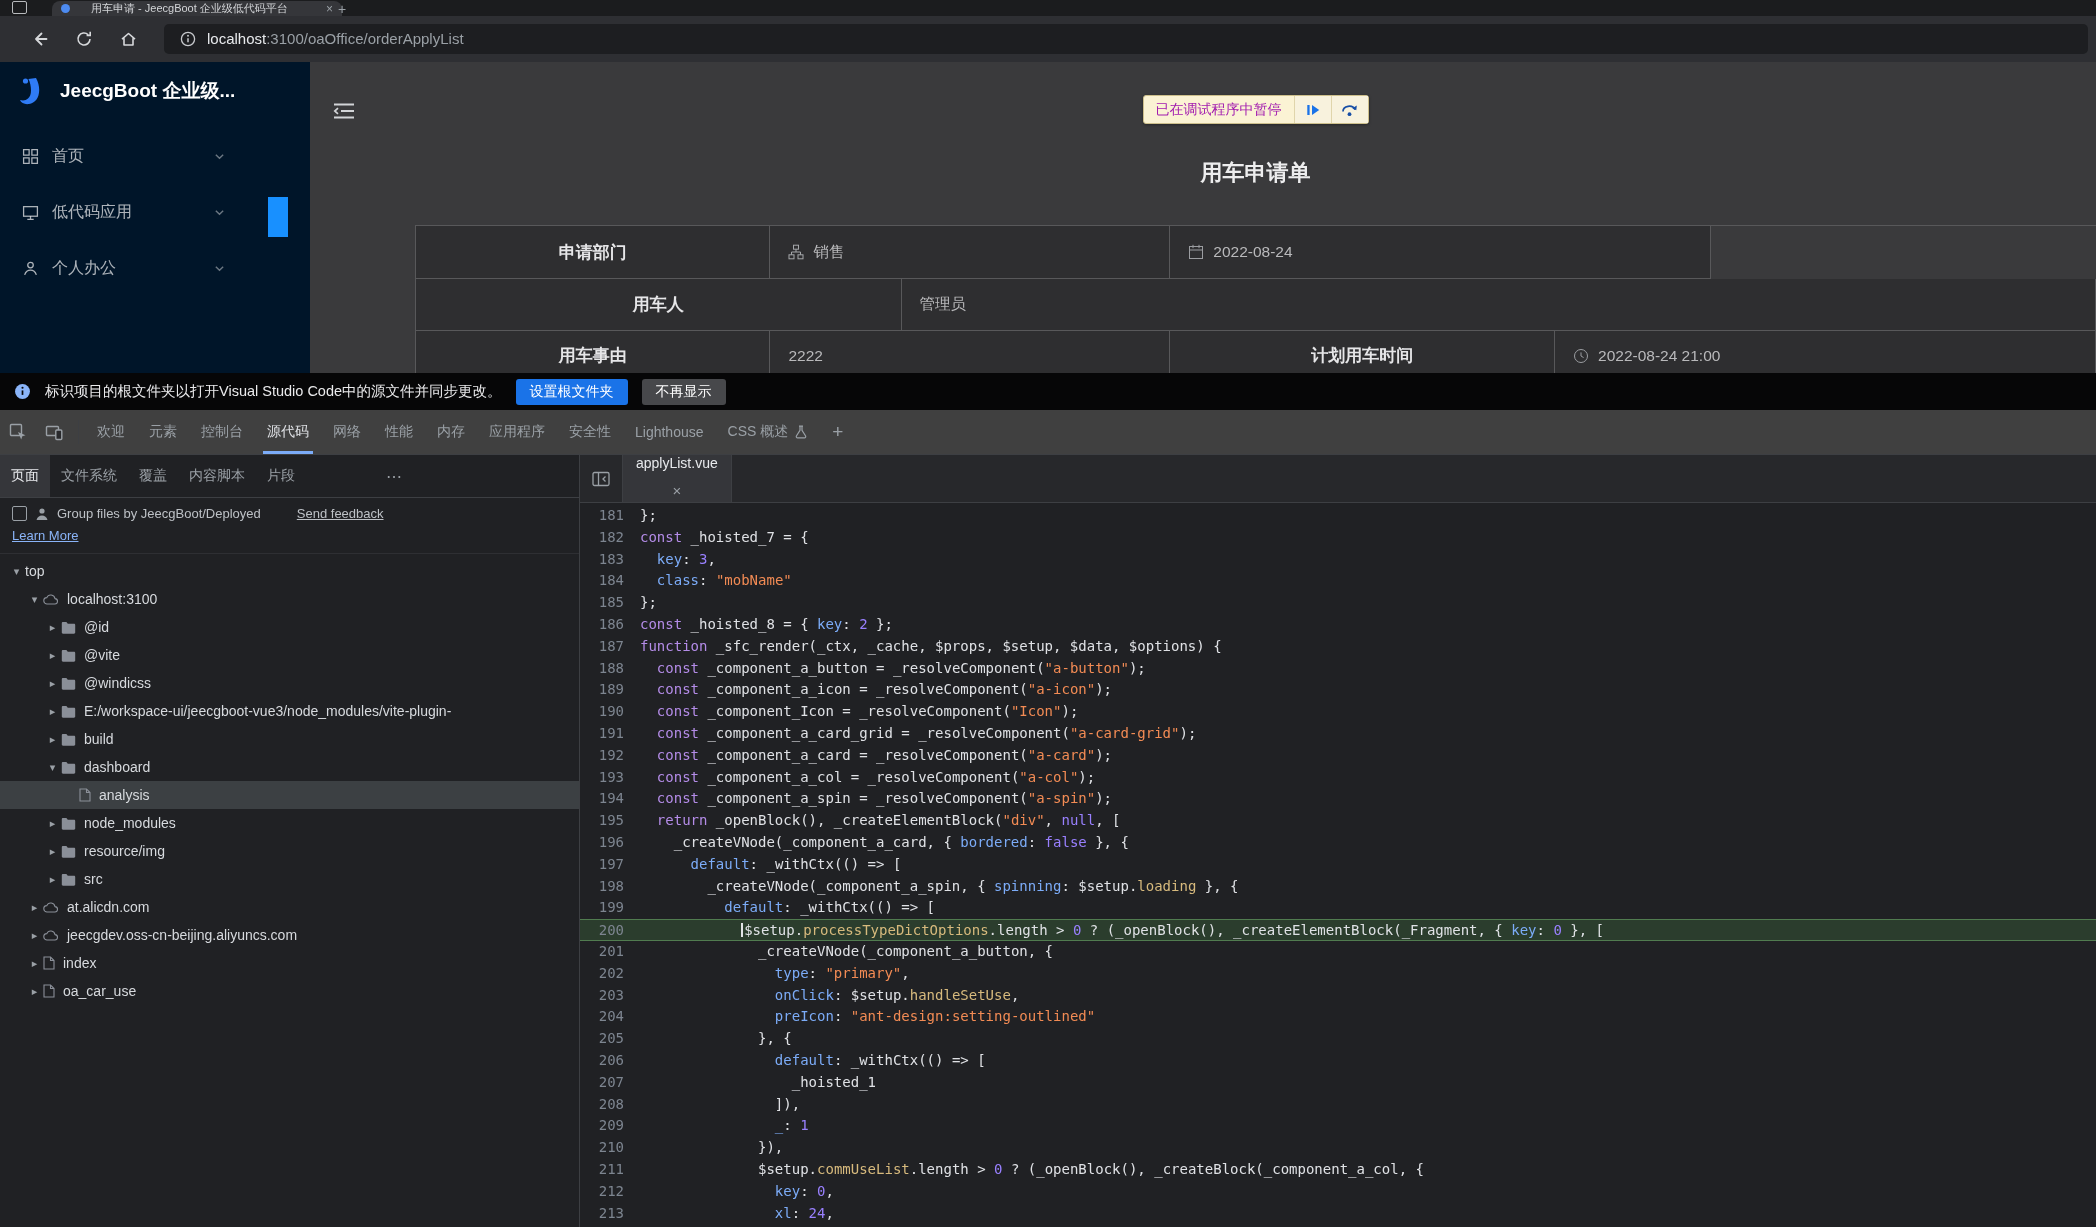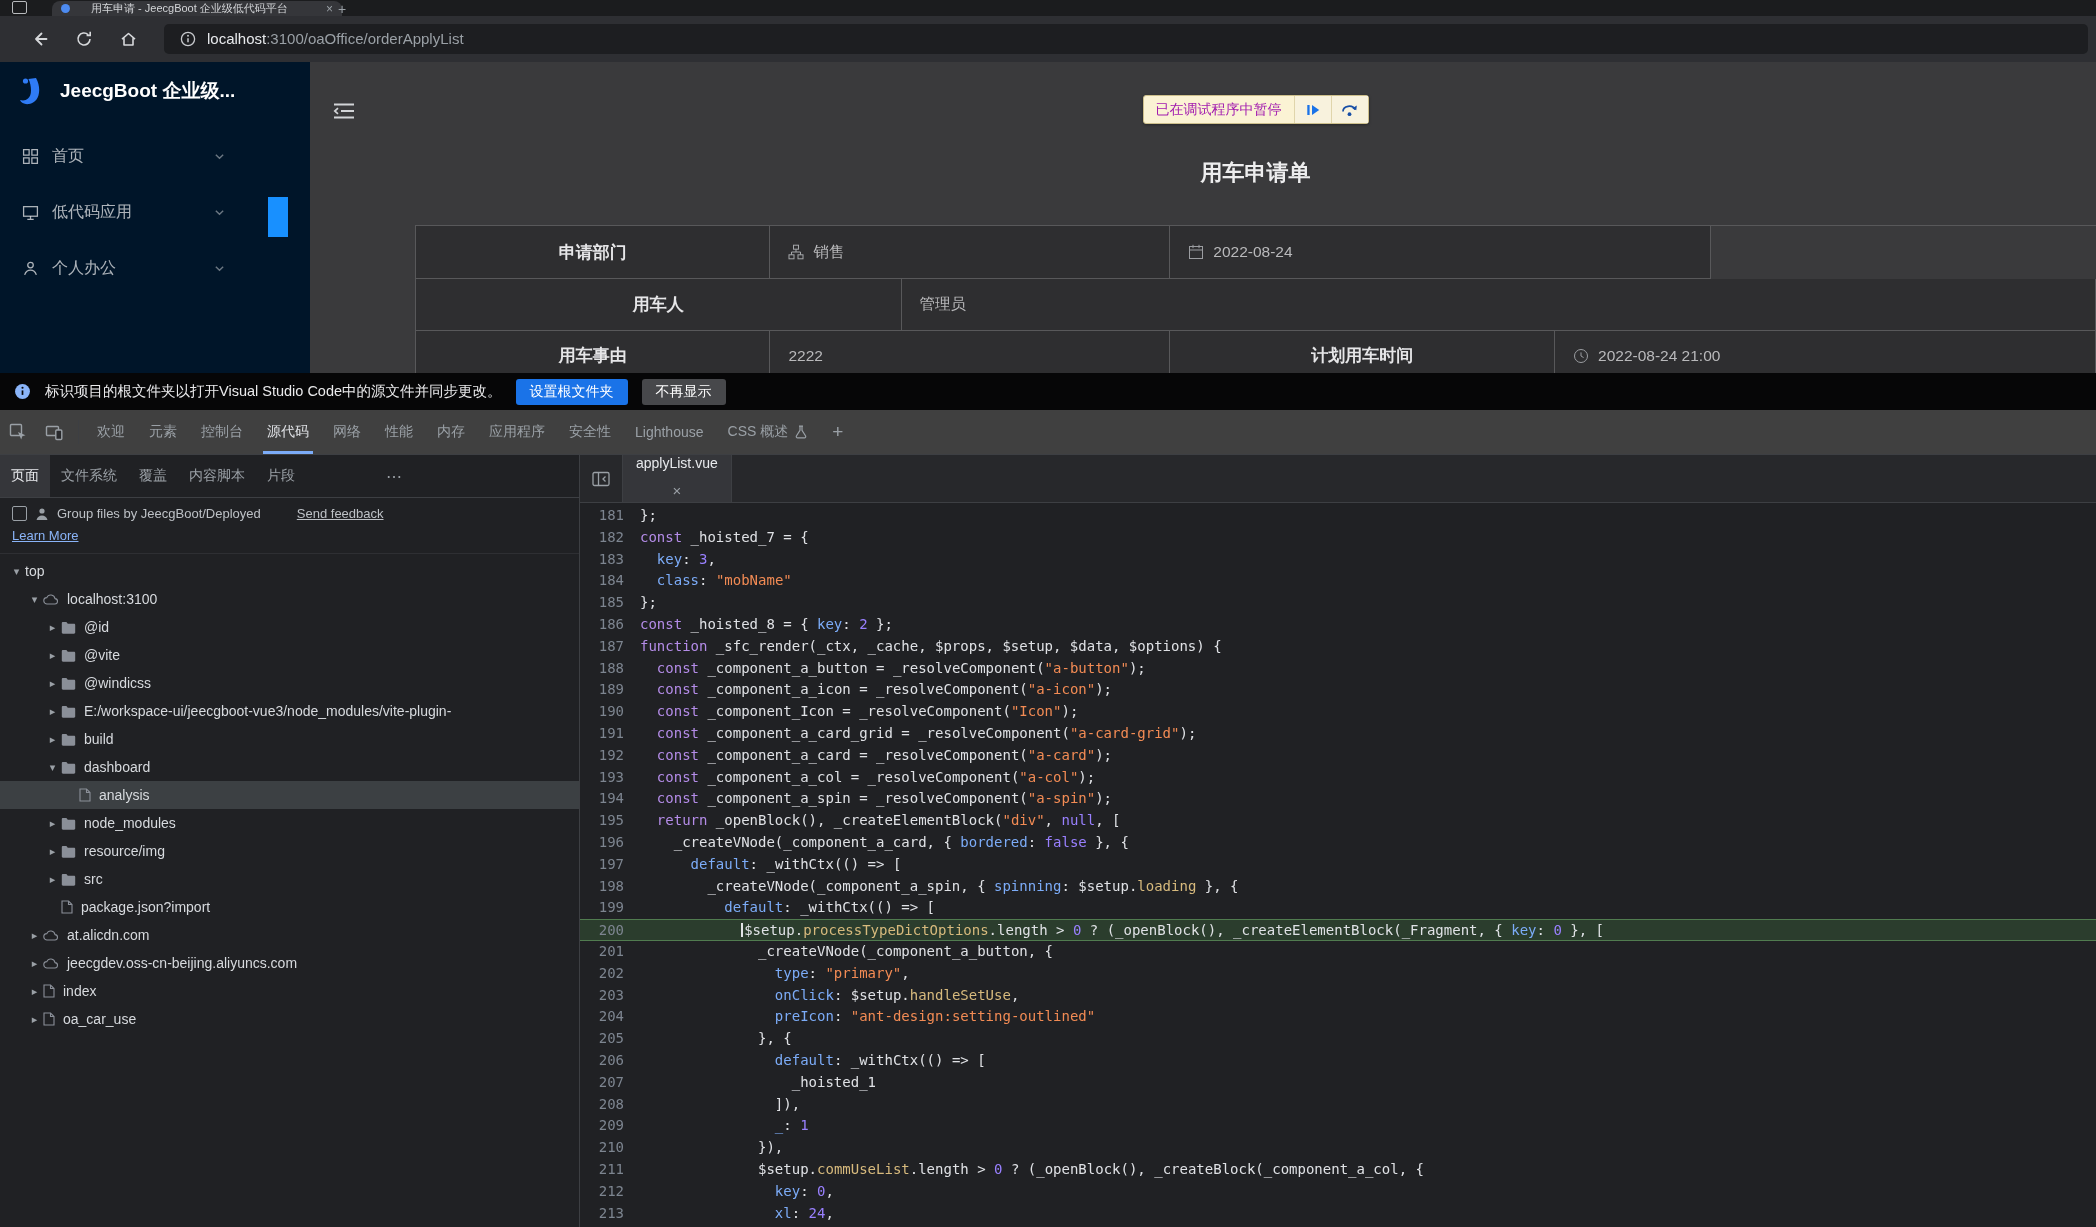--- a/index.html
+++ b/index.html
@@ -465,30 +465,20 @@
             </div>
             <div class="tree-row" style="padding-left: 44px;">
               <span class="expander">▸</span>
               <span class="tree-ic" style="display: flex;">
                 <svg width="15" height="13" viewBox="0 0 15 13">
                   <path d="M.8 2.2C.8 1.5 1.3 1 2 1h3.4l1.4 1.8h6.2c.7 0 1.2.5 1.2 1.2v7.6c0 .7-.5 1.2-1.2 1.2H2c-.7 0-1.2-.5-1.2-1.2z" fill="#8a8f98"></path>
                 </svg>
               </span>
               <span>src</span>
             </div>
-            <div class="tree-row" style="padding-left: 44px;">
-              <span class="expander"></span>
-              <span class="tree-ic" style="display: flex;">
-                <svg width="12" height="14" viewBox="0 0 12 14">
-                  <path d="M1 1h6.5L11 4.5V13H1z" fill="none" stroke="#8a8f98" stroke-width="1.1"></path>
-                  <path d="M7.5 1v3.5H11" fill="none" stroke="#8a8f98" stroke-width="1.1"></path>
-                </svg>
-              </span>
-              <span>package.json?import</span>
-            </div>
             <div class="tree-row" style="padding-left: 26px;">
               <span class="expander">▸</span>
               <span class="tree-ic" style="display: flex;">
                 <svg width="16" height="11" viewBox="0 0 16 11">
                   <path d="M4.2 10a3.2 3.2 0 0 1-.4-6.4A4.3 4.3 0 0 1 12 4.6 2.7 2.7 0 0 1 11.6 10z" fill="none" stroke="#8a8f98" stroke-width="1.1"></path>
                 </svg>
               </span>
               <span>at.alicdn.com</span>
             </div>
             <div class="tree-row" style="padding-left: 26px;">

